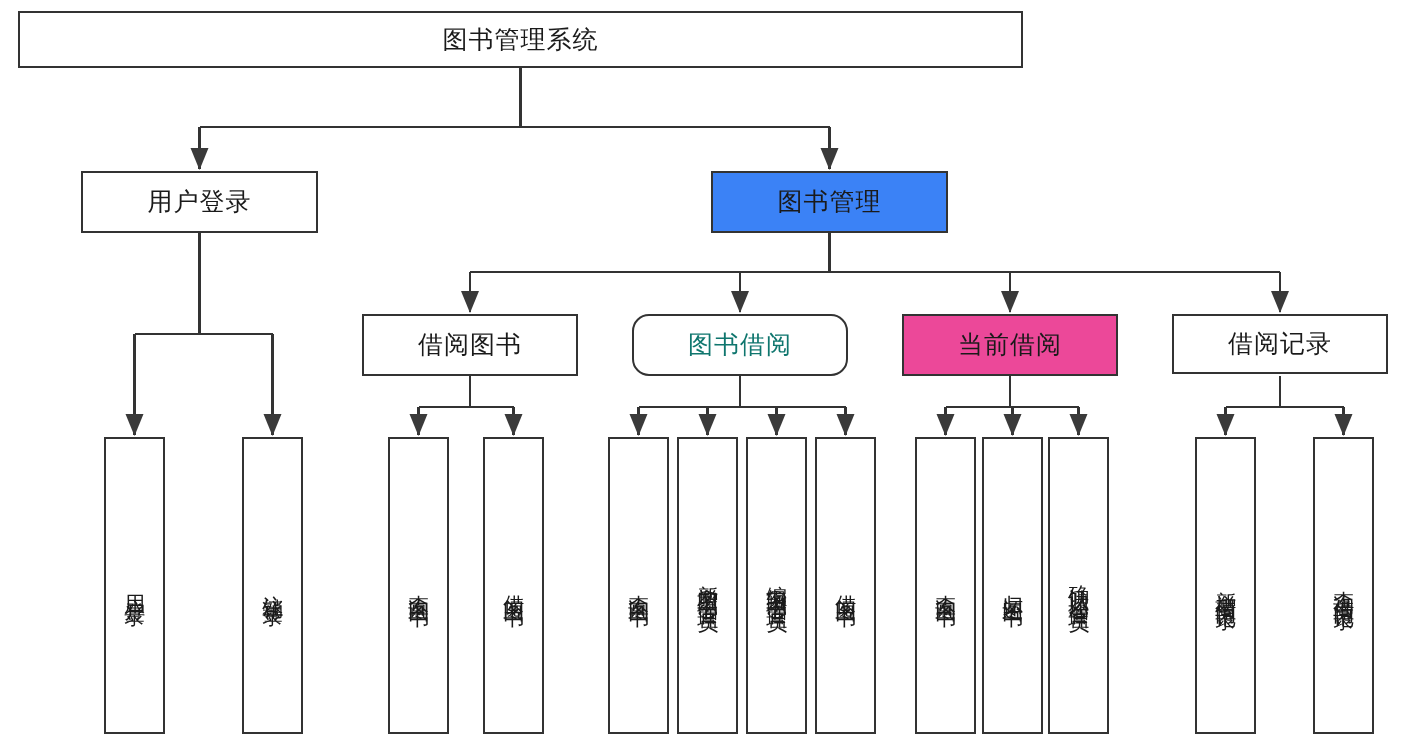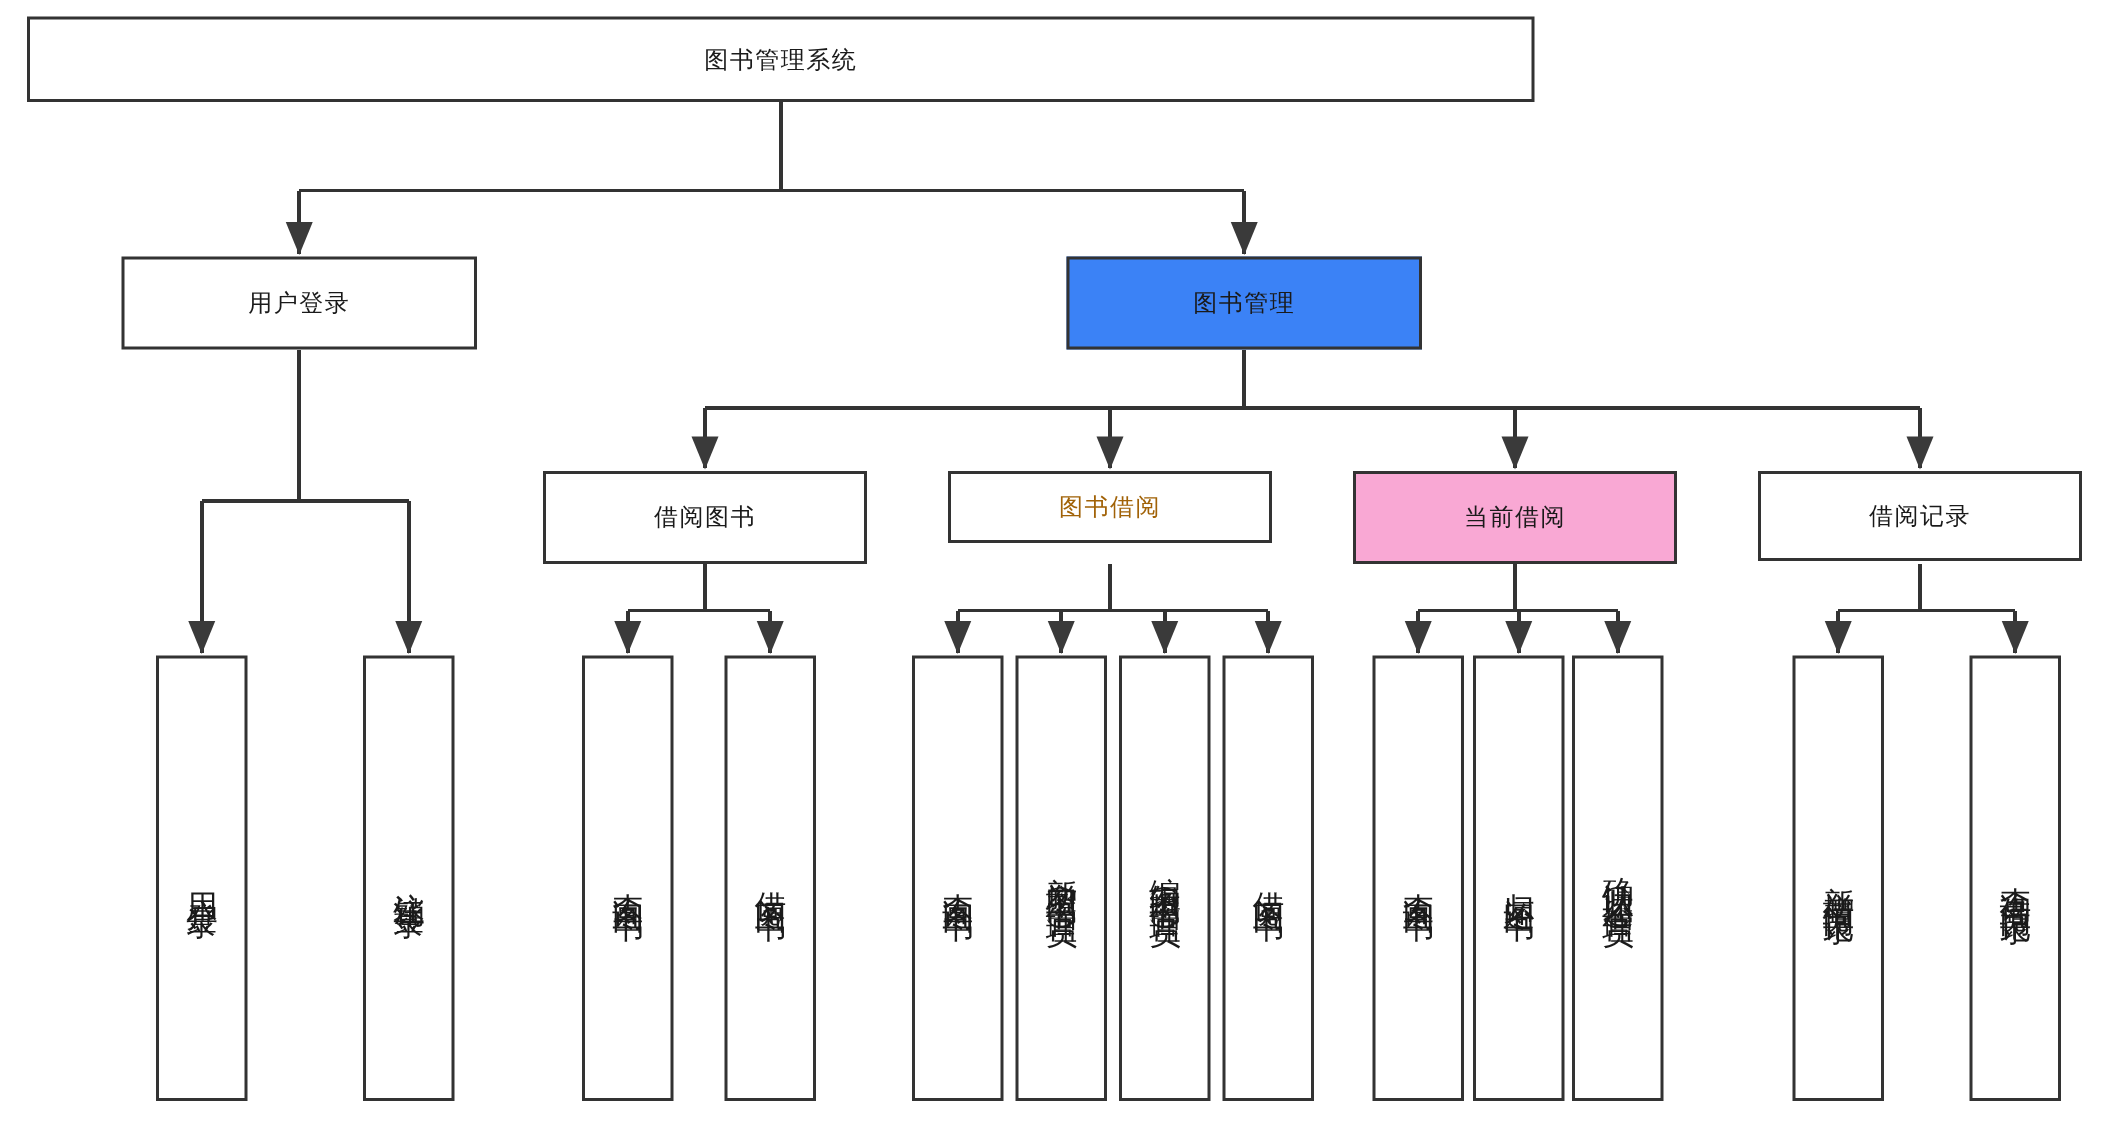--- a/index.html
+++ b/index.html
@@ -30,21 +30,21 @@
     position: absolute;
     box-sizing: border-box;
     border: 2.5px solid #333333;
     background: #ffffff;
     display: flex;
     align-items: center;
     justify-content: center;
     color: #1a1a1a;
   }
   .node.horizontal {
-    font-size: 16px;
+    font-size: 25px;
     letter-spacing: 1px;
     line-height: 1.2;
   }
   .node.vertical {
     writing-mode: vertical-rl;
     text-orientation: upright;
     font-size: 21px;
     letter-spacing: 4px;
     line-height: 1.25;
     padding: 4px 0;
@@ -135,24 +135,24 @@
       </div>
       <div class="node horizontal" style="left: 81px; top: 171px; width: 237px; height: 62px; border-color: rgb(51, 51, 51); background: rgb(255, 255, 255); color: rgb(26, 26, 26);">
         <span class="nodelabel">用户登录</span>
       </div>
       <div class="node horizontal" style="left: 711px; top: 171px; width: 237px; height: 62px; border-color: rgb(51, 51, 51); background: #3b82f6; color: rgb(26, 26, 26);">
         <span class="nodelabel">图书管理</span>
       </div>
       <div class="node horizontal" style="left: 362px; top: 314px; width: 216px; height: 62px; border-color: rgb(51, 51, 51); background: rgb(255, 255, 255); color: rgb(26, 26, 26);">
         <span class="nodelabel">借阅图书</span>
       </div>
-      <div class="node horizontal" style="left: 632px; top: 314px; width: 216px; height: 48px; border-color: rgb(51, 51, 51); background: rgb(255, 255, 255); color: #a16207;">
+      <div class="node horizontal" style="left: 632px; top: 314px; width: 216px; height: 62px; border-color: rgb(51, 51, 51); background: rgb(255, 255, 255); color: #0f766e; border-radius: 17px;">
         <span class="nodelabel">图书借阅</span>
       </div>
-      <div class="node horizontal" style="left: 902px; top: 314px; width: 216px; height: 62px; border-color: rgb(51, 51, 51); background: #f9a8d4; color: rgb(26, 26, 26);">
+      <div class="node horizontal" style="left: 902px; top: 314px; width: 216px; height: 62px; border-color: rgb(51, 51, 51); background: #ec4899; color: rgb(26, 26, 26);">
         <span class="nodelabel">当前借阅</span>
       </div>
       <div class="node horizontal" style="left: 1172px; top: 314px; width: 216px; height: 60px; border-color: rgb(51, 51, 51); background: rgb(255, 255, 255); color: rgb(26, 26, 26);">
         <span class="nodelabel">借阅记录</span>
       </div>
       <div class="node vertical" style="left: 104px; top: 437px; width: 61px; height: 297px; border-color: rgb(51, 51, 51); background: rgb(255, 255, 255); color: rgb(26, 26, 26);">
         <span class="nodelabel">用户登录</span>
       </div>
       <div class="node vertical" style="left: 242px; top: 437px; width: 61px; height: 297px; border-color: rgb(51, 51, 51); background: rgb(255, 255, 255); color: rgb(26, 26, 26);">
         <span class="nodelabel">注销登录</span>

